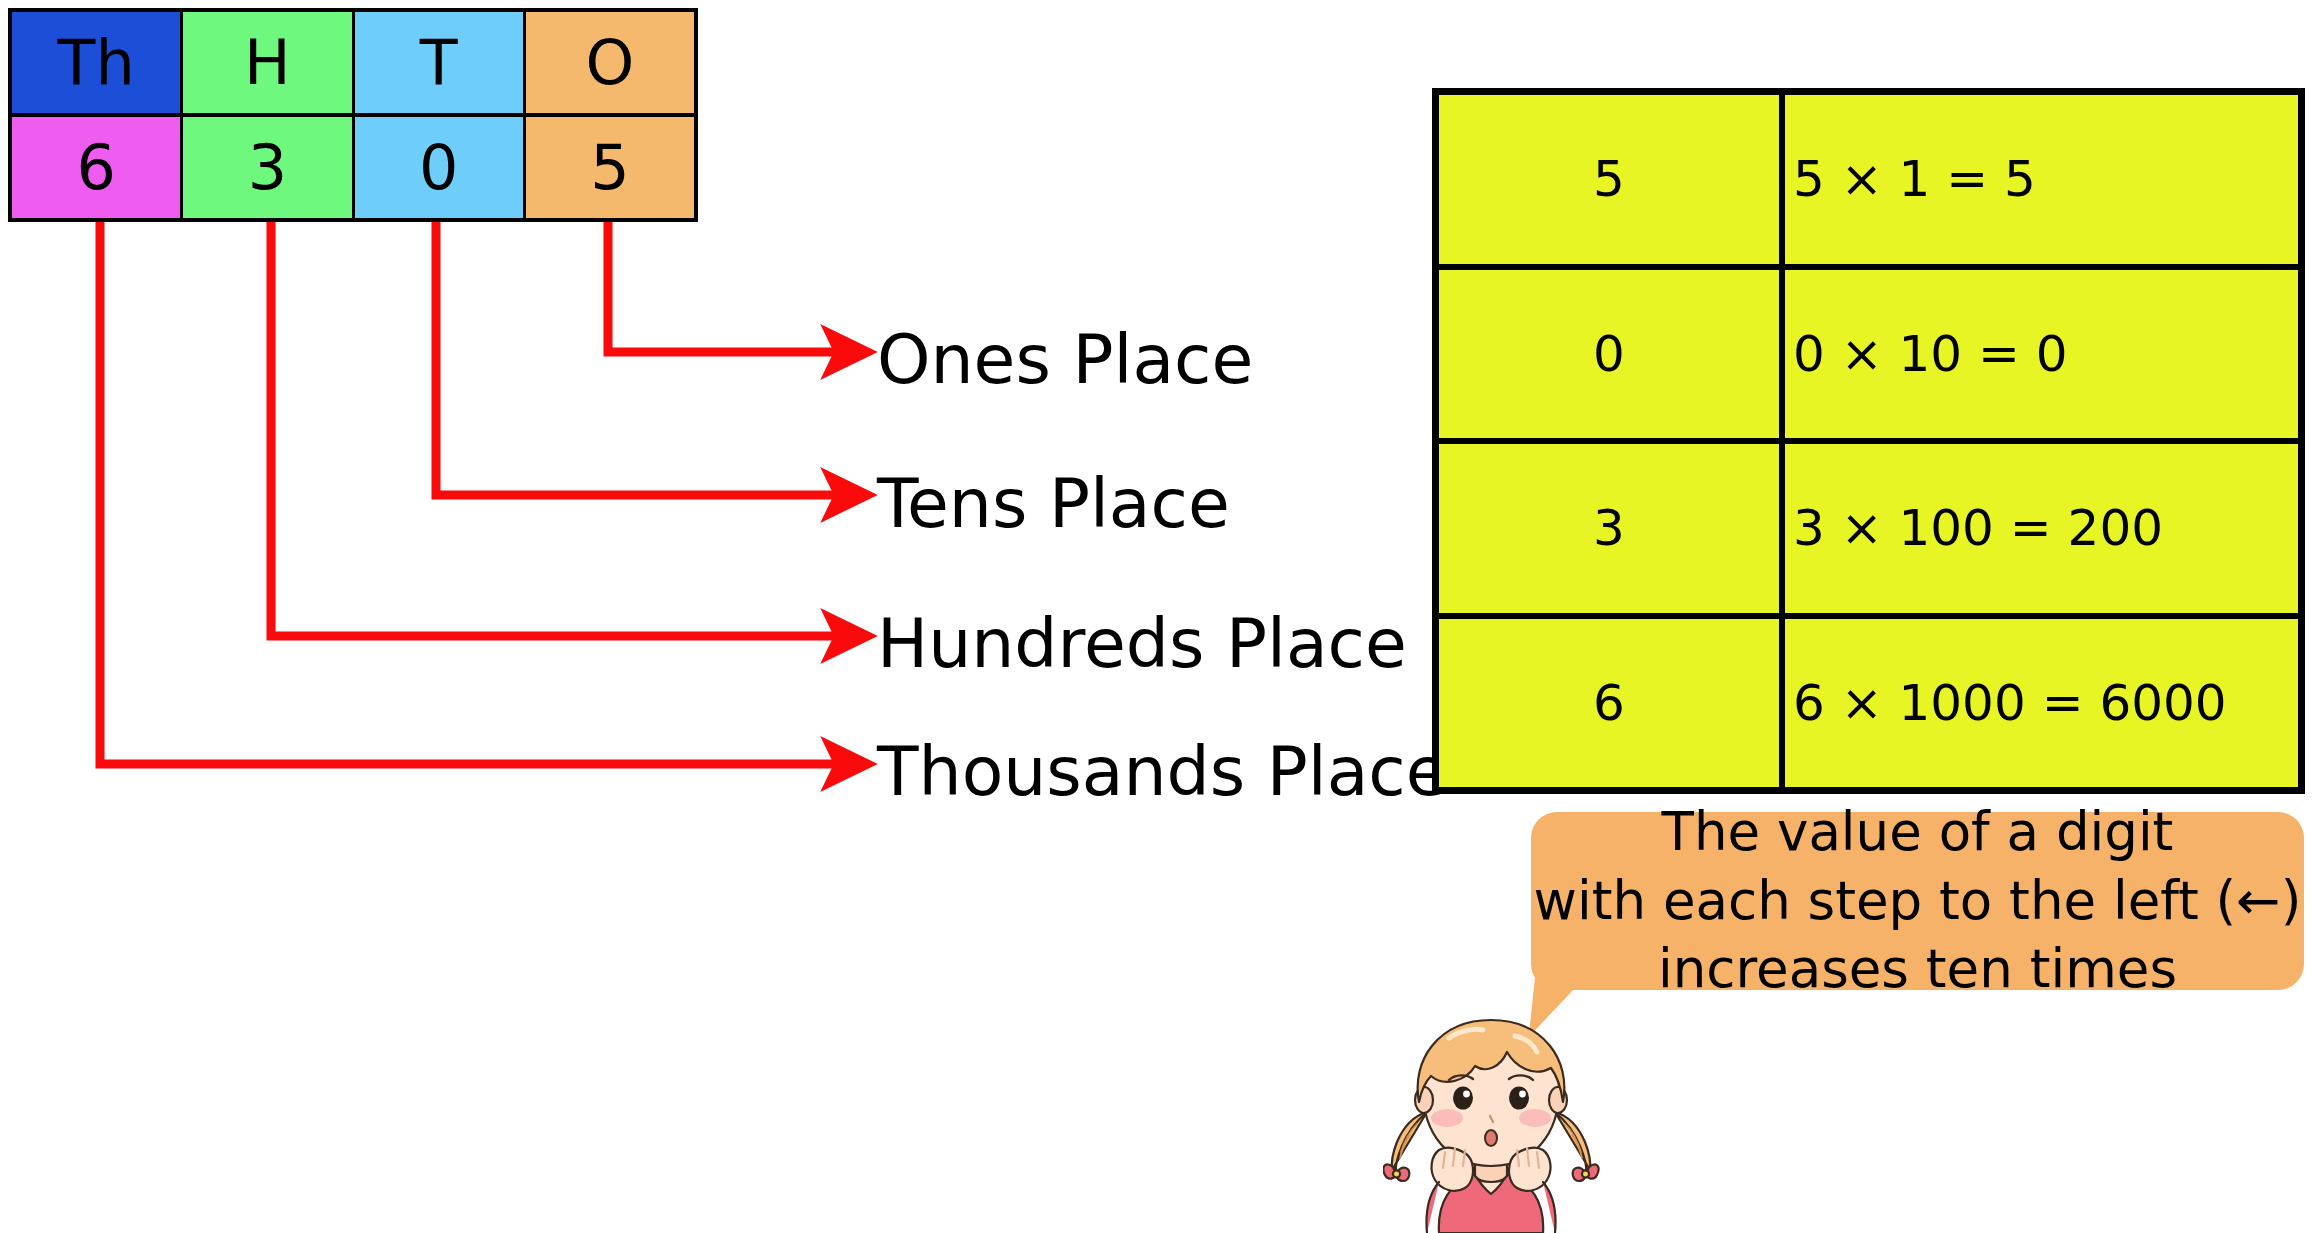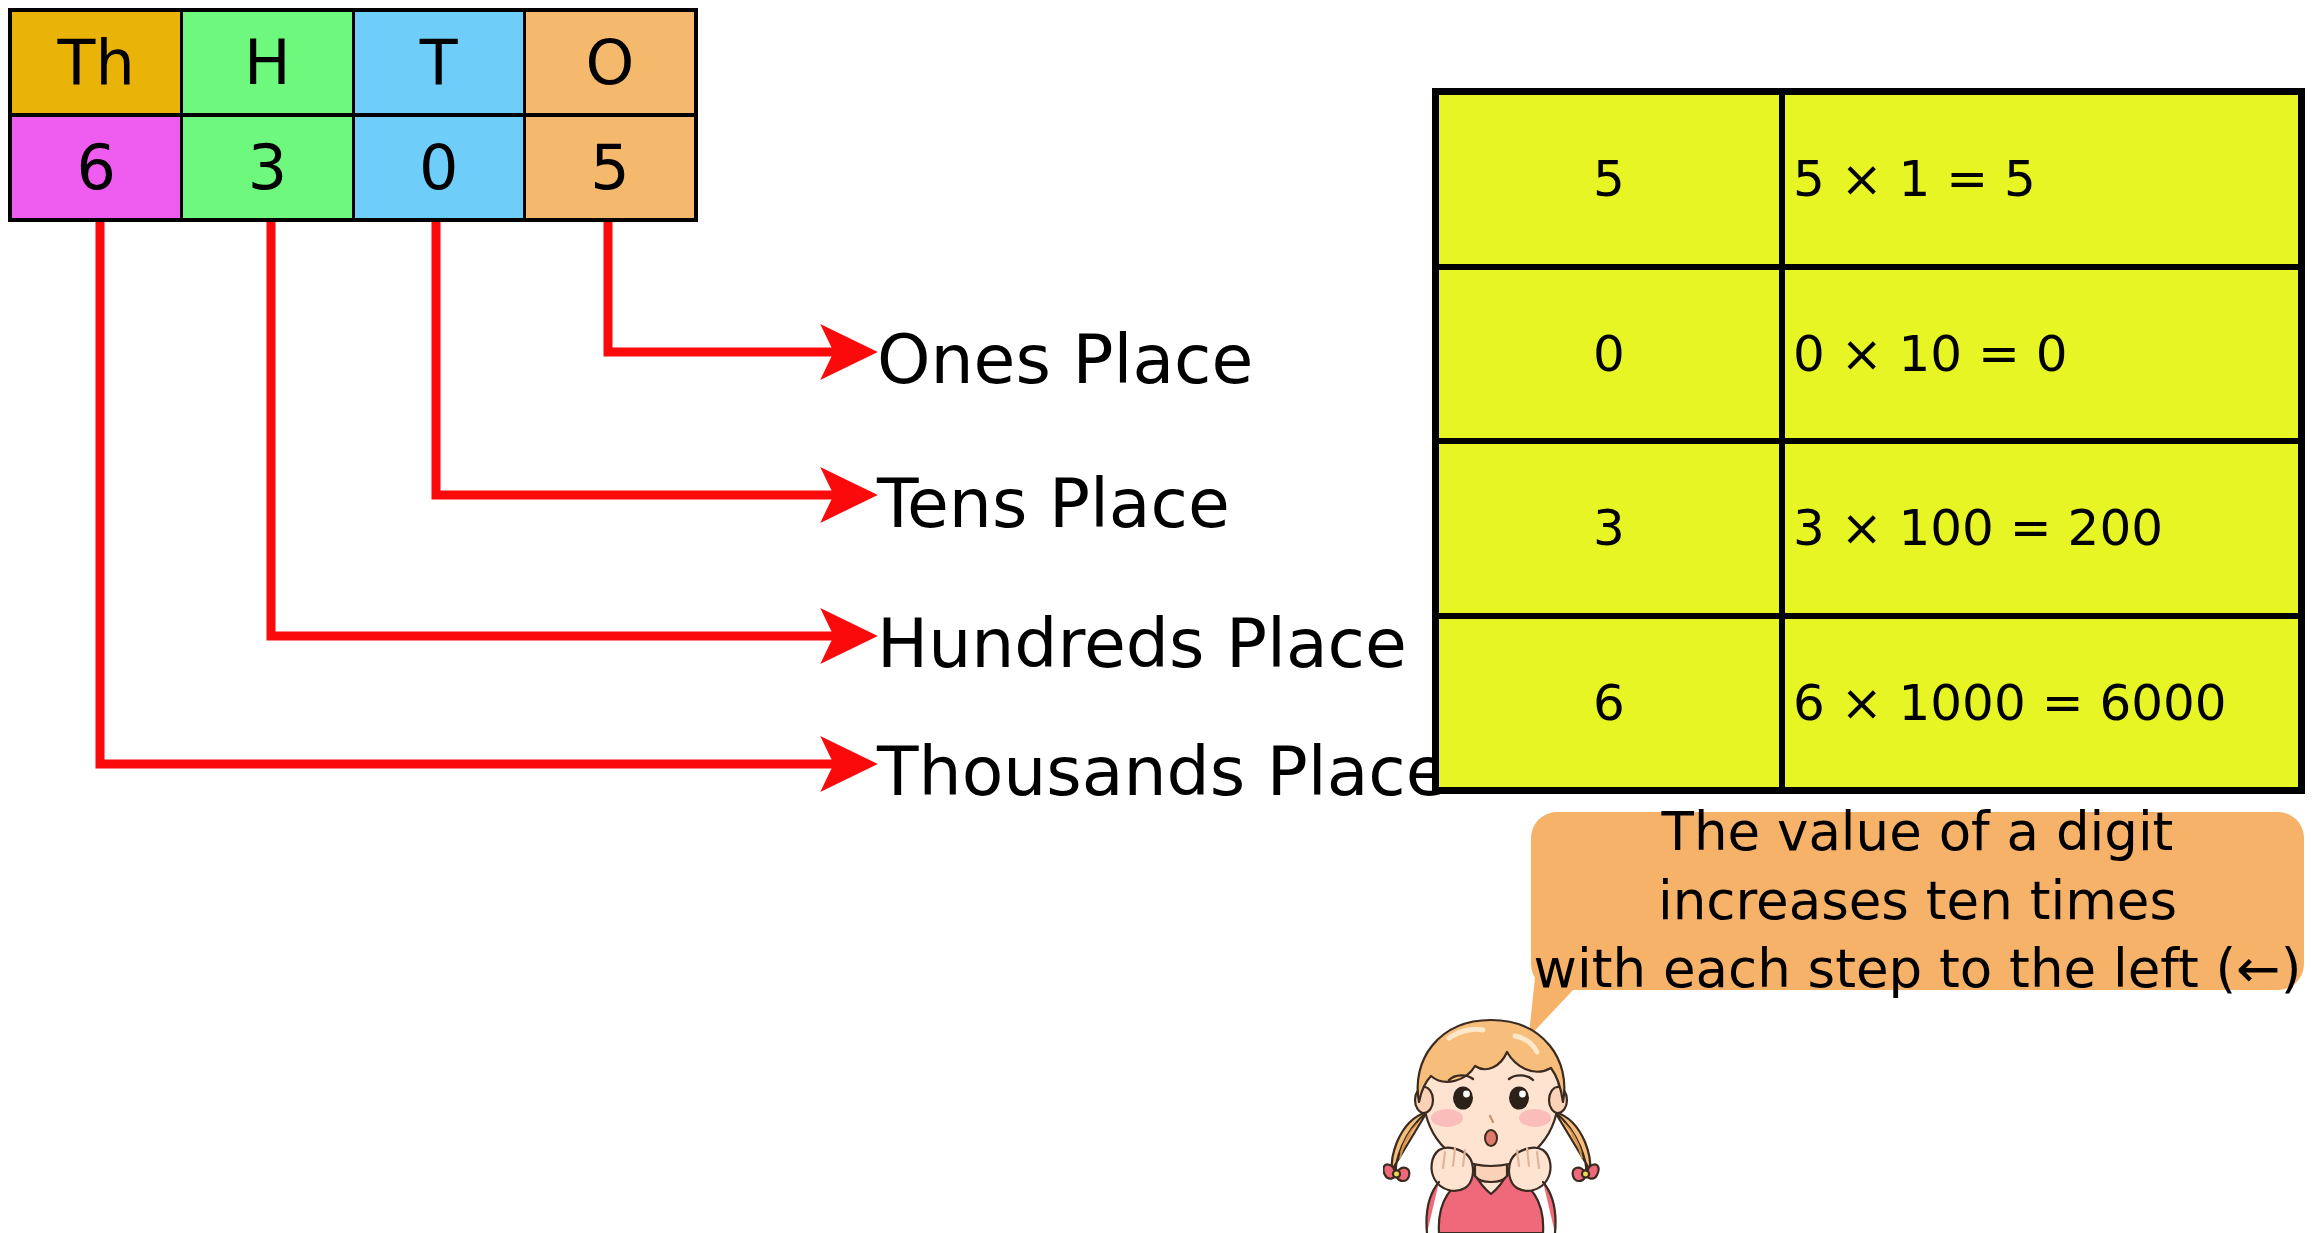--- a/index.html
+++ b/index.html
@@ -157,21 +157,21 @@
     height: 229px;
   }
 </style>
 </head>
 <body>
 
 <div id="stage">
 
   <div id="pv-chart">
     <div class="pv-row pv-row-head">
-      <div class="pv-cell" style="background-color: #eab308;">Th</div>
+      <div class="pv-cell" style="background-color: #1d4ed8;">Th</div>
       <div class="pv-cell" style="background-color: rgb(110, 249, 126);">H</div>
       <div class="pv-cell" style="background-color: rgb(110, 205, 249);">T</div>
       <div class="pv-cell" style="background-color: rgb(245, 185, 110);">O</div>
     </div>
     <div class="pv-row pv-row-digits">
       <div class="pv-cell" style="background-color: rgb(238, 92, 240);">6</div>
       <div class="pv-cell" style="background-color: rgb(110, 249, 126);">3</div>
       <div class="pv-cell" style="background-color: rgb(110, 205, 249);">0</div>
       <div class="pv-cell" style="background-color: rgb(245, 185, 110);">5</div>
     </div>
@@ -217,22 +217,22 @@
 
     <div class="vt-row">
       <div class="vt-cell vt-col-face" style="background-color: rgb(232, 245, 36);">6</div>
       <div class="vt-cell vt-col-place" style="background-color: rgb(232, 245, 36);">6 × 1000 = 6000</div>
     </div>
   </div>
 
   <div id="bubble-tail" style="border-top-color: rgb(247, 178, 106);"></div>
   <div id="speech-bubble" style="background: rgb(247, 178, 106);">
     <div class="bubble-line">The value of a digit</div>
+    <div class="bubble-line">with each step to the left (←)</div>
     <div class="bubble-line">increases ten times</div>
-    <div class="bubble-line">with each step to the left (←)</div>
   </div>
 
   <svg id="girl" viewBox="0 0 240 229">
     <g stroke="#3a2a20" stroke-width="2.2" stroke-linejoin="round" stroke-linecap="round">
 
       <g>
         <path d="M44,108 C30,112 20,124 14,138 C10,148 8,158 9,166" fill="#f7bd7a" stroke="#3a2a20"></path>
         <path d="M44,108 C32,118 24,130 19,142 C14,154 12,162 13,168 L9,166 Z" fill="#f7bd7a"></path>
         <path d="M34,120 C26,128 21,138 18,148" fill="none" stroke="#d9964f" stroke-width="1.6"></path>
         <path d="M27,131 C22,138 19,146 17,154" fill="none" stroke="#d9964f" stroke-width="1.6"></path>

